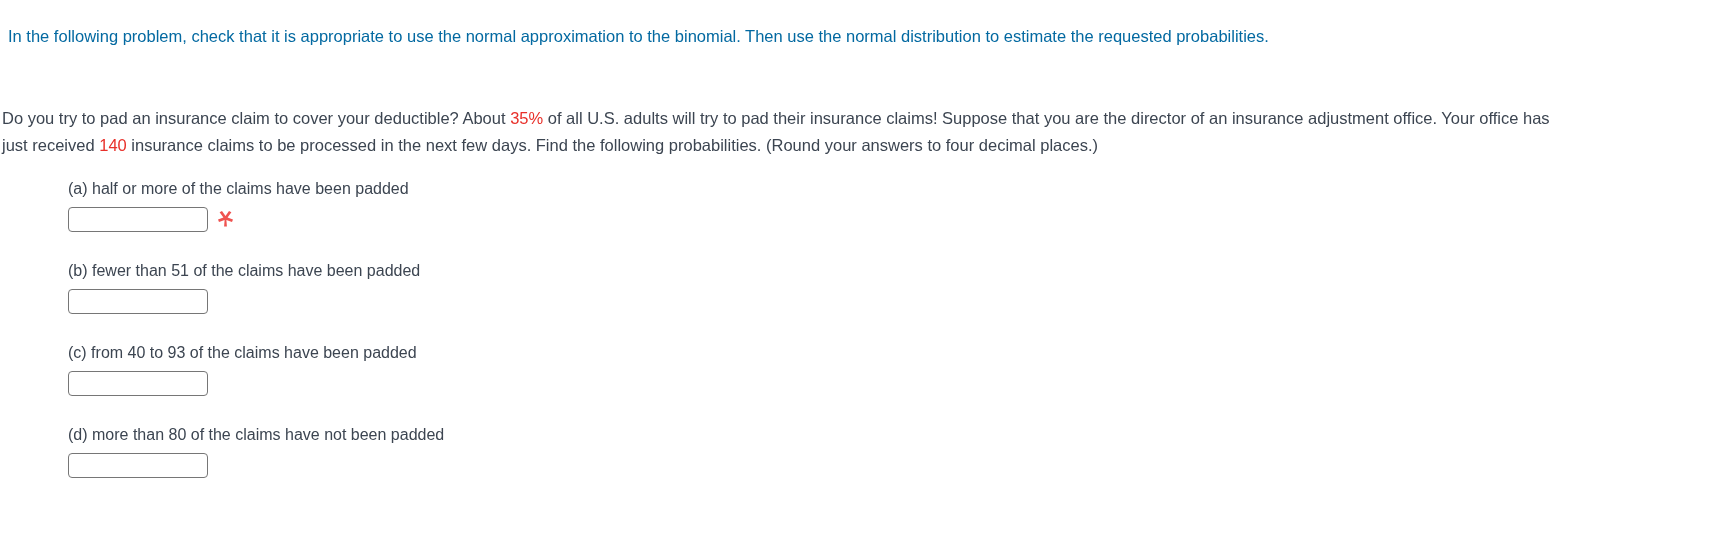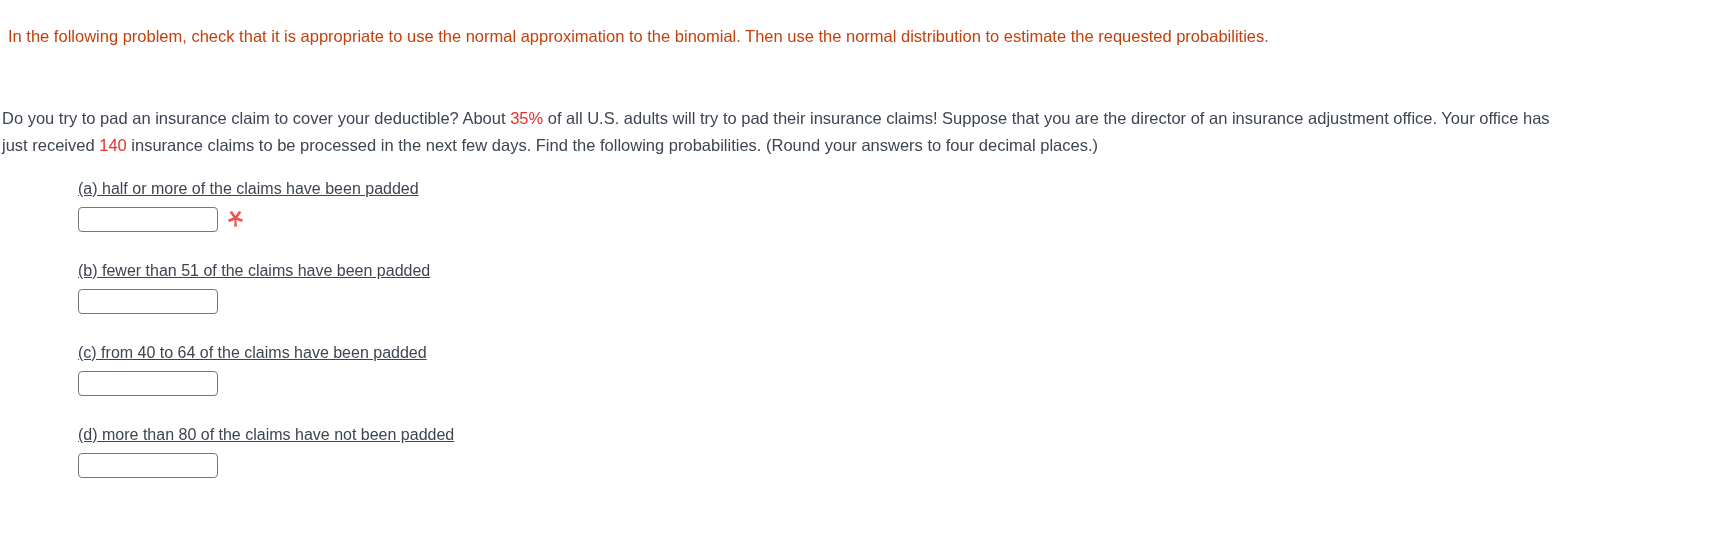--- a/index.html
+++ b/index.html
@@ -22,40 +22,39 @@
     padding: 0;
     box-sizing: border-box;
   }
   .intro-block {
     position: absolute;
     left: 8px;
     top: 6px;
     width: 1580px;
     font-size: 16.5px;
     line-height: 27px;
-    color: #c2410c;
+    color: #0369a1;
   }
   .prompt-block {
     position: absolute;
     left: 2px;
     top: 88px;
     width: 1566px;
     font-size: 16.5px;
     line-height: 27px;
     color: #3c4551;
   }
   .hl {
     color: #e8302a;
   }
   .parts {
     position: absolute;
-    left: 78px;
+    left: 68px;
     top: 178px;
     width: 1400px;
-    text-decoration: underline;
   }
   .part {
     margin-bottom: 28px;
   }
   .part:last-child {
     margin-bottom: 0;
   }
   .part-label {
     font-size: 16px;
     line-height: 22px;
@@ -116,21 +115,21 @@
     </div>
 
     <div class="part">
       <div class="part-label">(b) fewer than 51 of the claims have been padded</div>
       <div class="answer-row">
         <input class="answer-input" type="text" value="" style="">
       </div>
     </div>
 
     <div class="part">
-      <div class="part-label">(c) from 40 to 64 of the claims have been padded</div>
+      <div class="part-label">(c) from 40 to 93 of the claims have been padded</div>
       <div class="answer-row">
         <input class="answer-input" type="text" value="" style="">
       </div>
     </div>
 
     <div class="part">
       <div class="part-label">(d) more than 80 of the claims have not been padded</div>
       <div class="answer-row">
         <input class="answer-input" type="text" value="" style="">
       </div>

